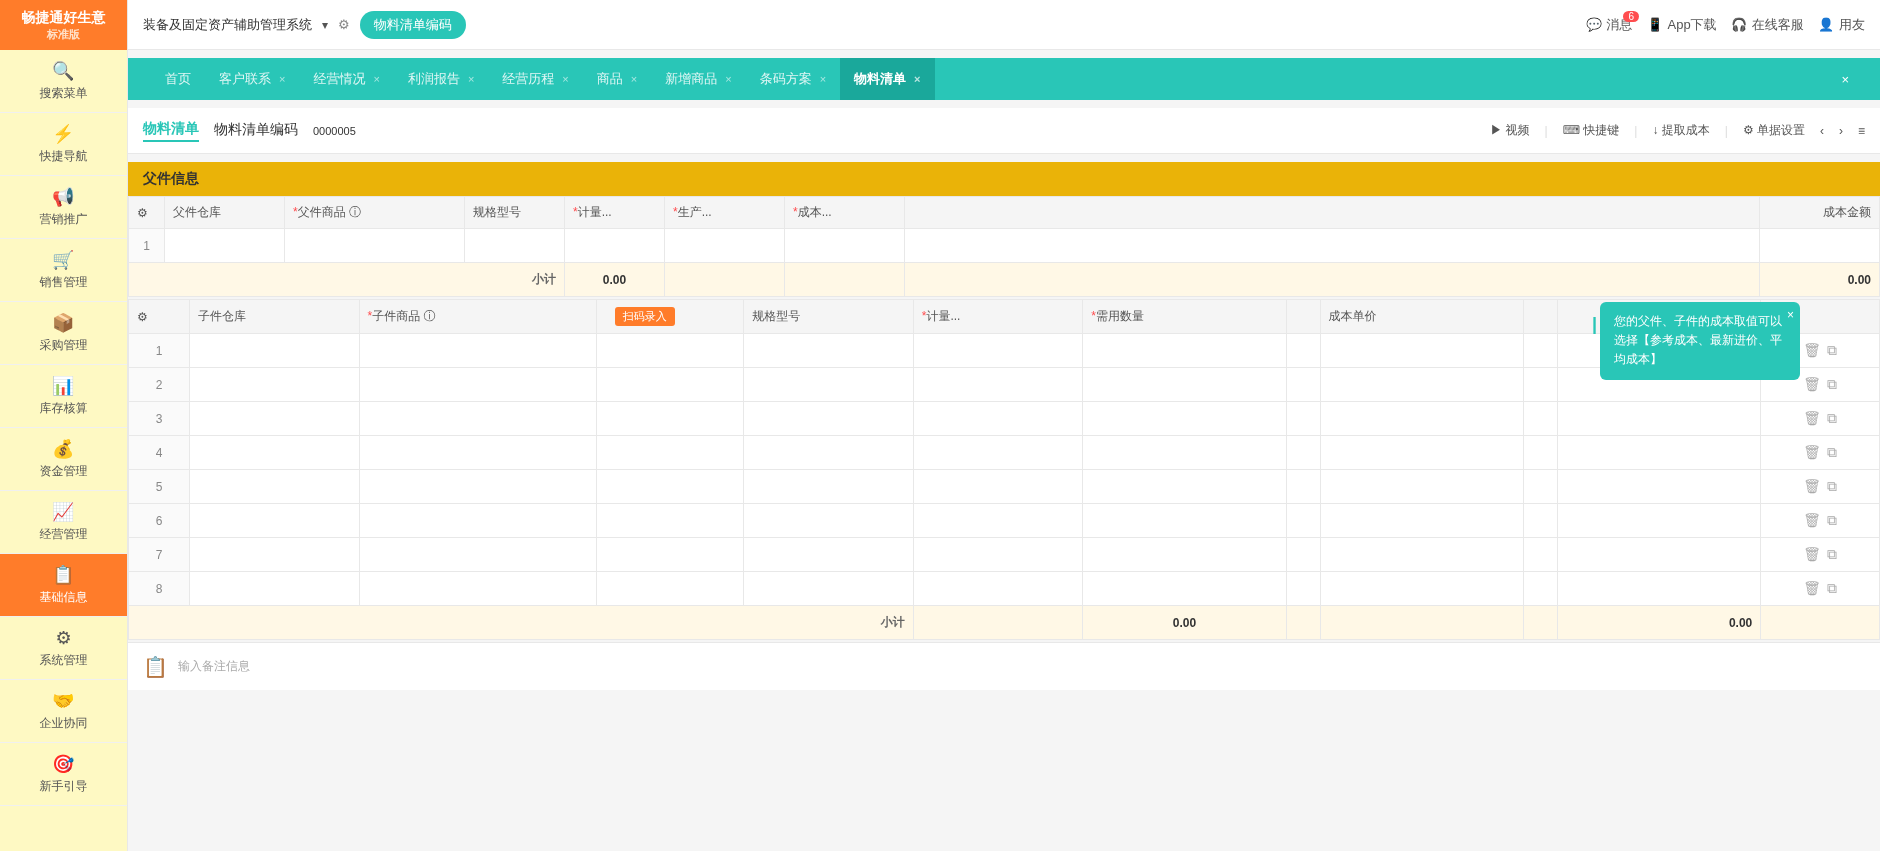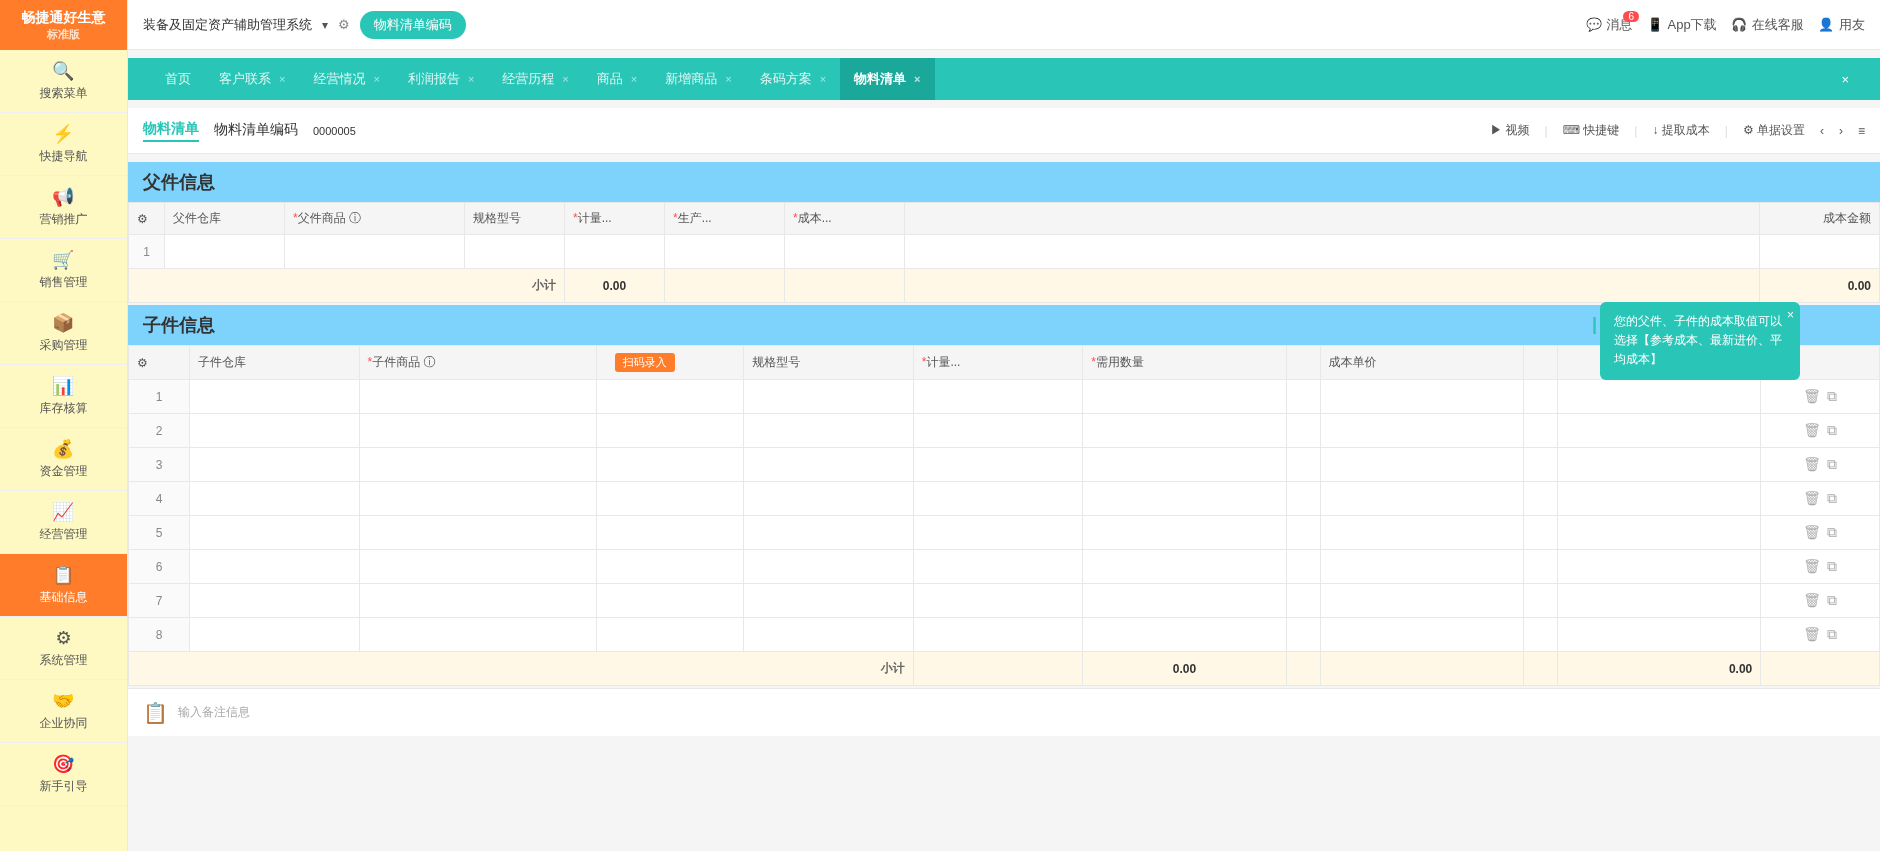--- a/index.html
+++ b/index.html
@@ -135,24 +135,24 @@
       position: relative;
     }
 
     
     .section {
       background: #fff;
       margin-bottom: 2px;
     }
     .section-title {
       padding: 8px 15px;
-      font-size: 18px;
+      font-size: 14px;
       font-weight: bold;
       color: #333;
-      background: #7dd3fc;
+      background: #eab308;
     }
 
     
     .data-table {
       width: 100%;
       border-collapse: collapse;
       font-size: 12px;
     }
     .data-table th {
       background: #f5f5f5;
@@ -445,21 +445,20 @@
             <td></td>
             <td></td>
             <td></td>
             <td style="text-align:right; padding:7px 8px; font-weight:bold">0.00</td>
           </tr>
         </tbody>
       </table>
     </div>
 
     <div class="section">
-      <div class="section-title">子件信息</div>
       <table class="data-table">
         <thead>
           <tr>
             <th class="settings-col">⚙</th>
             <th style="width:100px">子件仓库</th>
             <th style="width:140px"><span style="color:#ff4d4f">*</span>子件商品 ⓘ</th>
             <th style="width:80px"><button class="scan-btn">扫码录入</button></th>
             <th style="width:100px">规格型号</th>
             <th style="width:100px"><span style="color:#ff4d4f">*</span>计量...</th>
             <th style="width:120px"><span style="color:#ff4d4f">*</span>需用数量</th>

